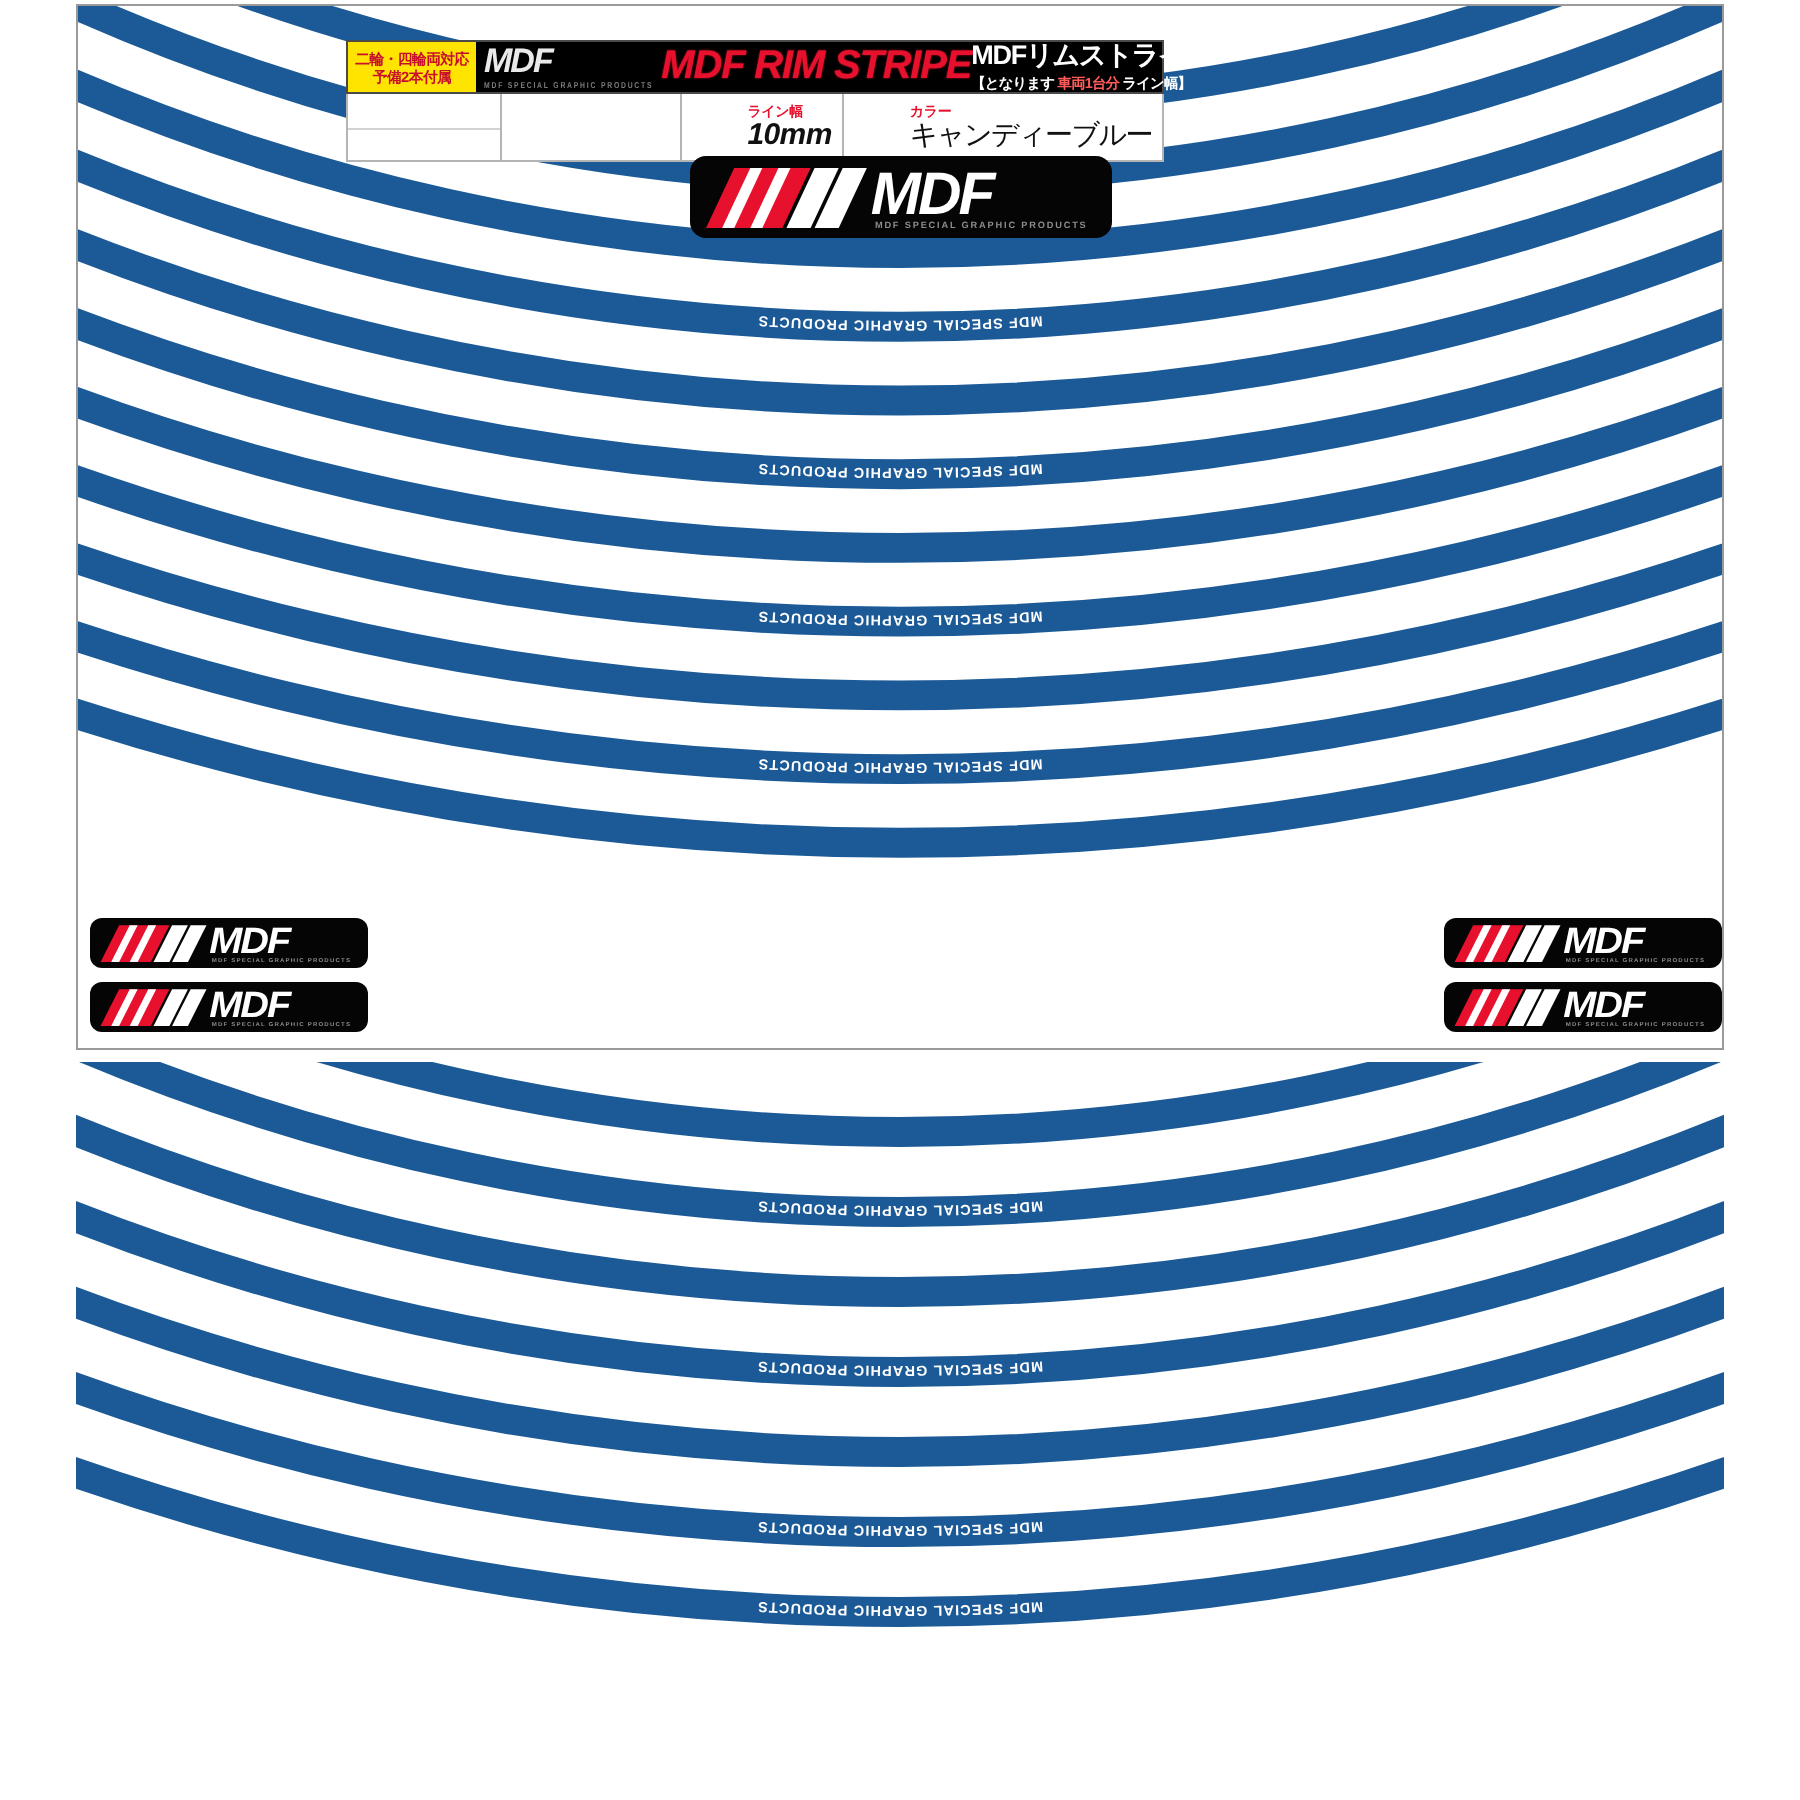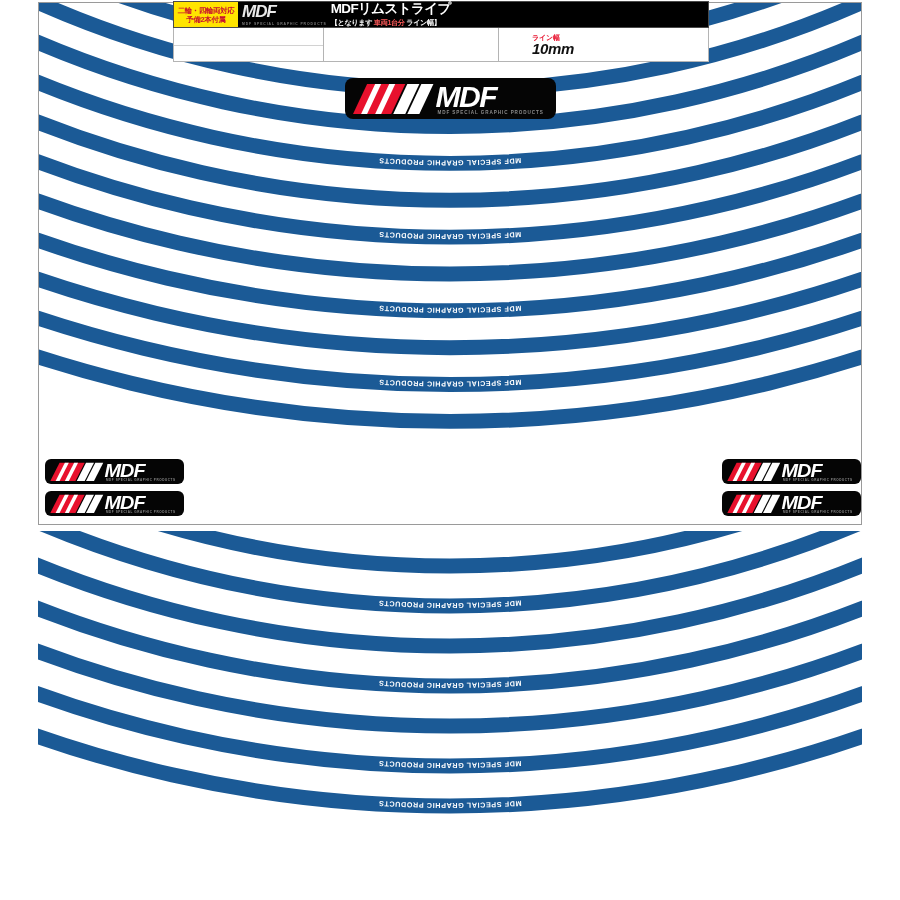--- a/index.html
+++ b/index.html
@@ -43,22 +43,22 @@
     top: 0;
     width: 100%;
     height: 100%;
     display: block;
   }
 
   
   #spec-header {
     position: absolute;
     left: 173px;
-    top: 1px;
-    width: 536px;
+    top: 20px;
+    width: 409px;
     z-index: 6;
     box-sizing: border-box;
   }
   .spec-title-bar {
     display: flex;
     align-items: stretch;
     background: #000000;
     height: 27px;
     border: 1px solid #4a4a4a;
     box-sizing: border-box;
@@ -294,33 +294,38 @@
       <div class="yellow-tag">
         <span>二輪・四輪両対応</span>
         <span>予備2本付属</span>
       </div>
 
       <div class="hdr-mdf-mark">
         <span class="hdr-mdf-word">MDF</span>
         <span class="hdr-mdf-sub">MDF SPECIAL GRAPHIC PRODUCTS</span>
       </div>
 
+      <div class="hdr-rim-stripe">MDF RIM STRIPE</div>
 
       <div class="hdr-jp-block">
         <span class="hdr-jp-main">MDFリムストライプ</span>
         <span class="hdr-jp-sub"><span>【となります </span><b>車両1台分</b><span> ライン幅】</span></span>
       </div>
     </div>
 
     <div class="spec-row">
       <div class="spec-cell spec-blank-a"></div>
       <div class="spec-cell spec-blank-b"></div>
       <div class="spec-cell spec-labeled spec-width">
         <span class="spec-label">ライン幅</span>
         <span class="spec-value">10mm</span>
+      </div>
+      <div class="spec-cell spec-labeled spec-color">
+        <span class="spec-label">カラー</span>
+        <span class="spec-value jp">キャンディーブルー</span>
       </div>
     </div>
   </div>
 
   <div class="mdf-badge" id="main-badge">
     <div class="badge-inner">
         <svg viewBox="0 0 210 41" preserveAspectRatio="none">
           <g>
             <path d="M 22 6 L 60 6 L 46 36 L 8 36 Z" fill="#e8112d"></path>
             <path d="M 30 6 L 36 6 L 22 36 L 16 36 Z" fill="#ffffff"></path>

